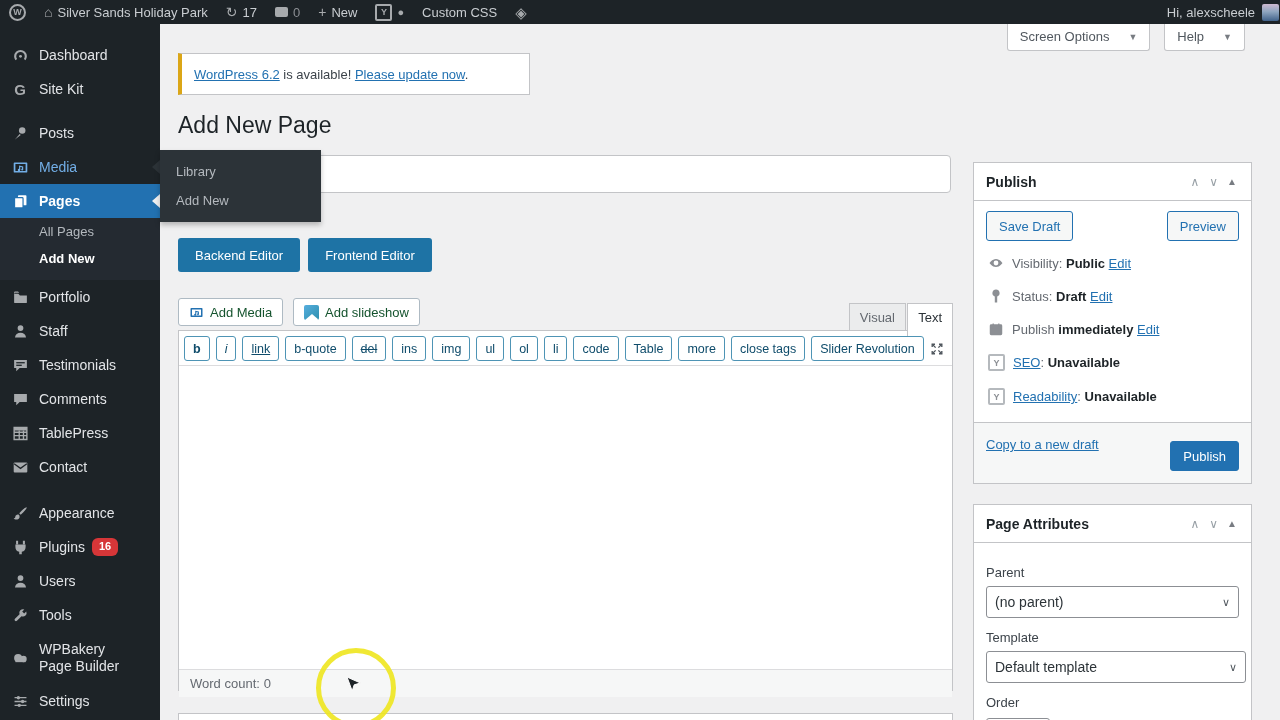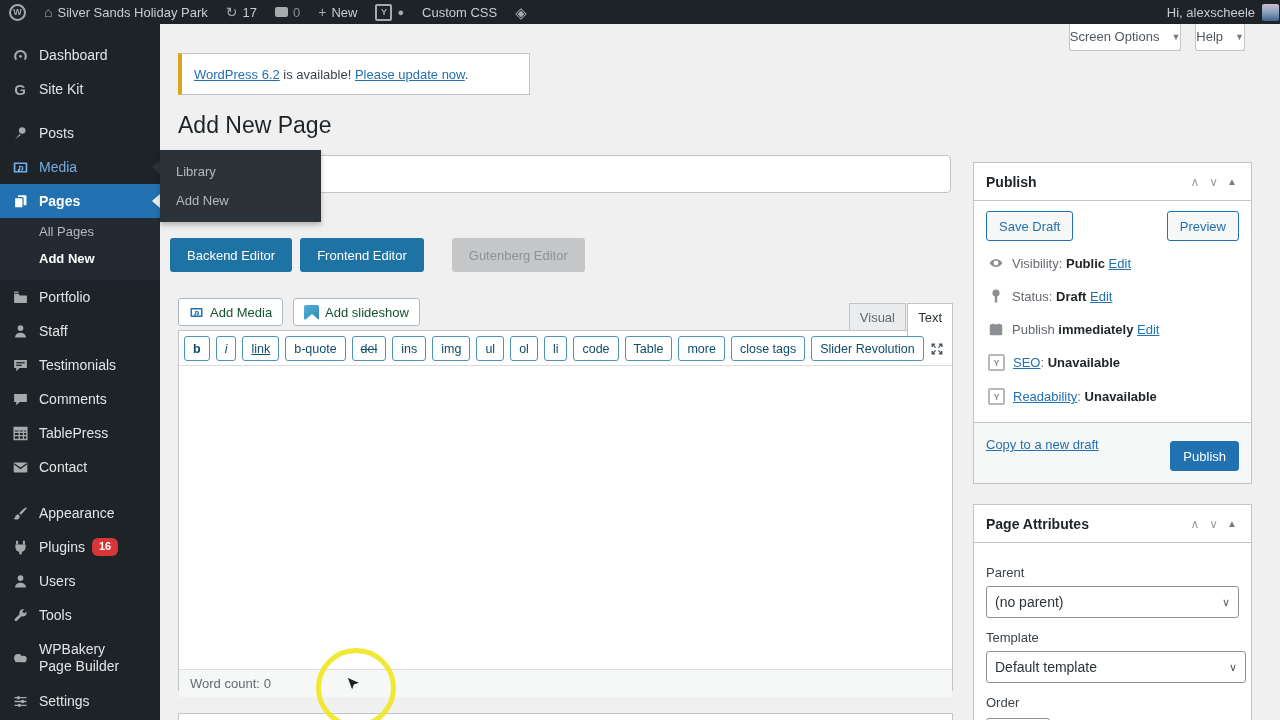--- a/index.html
+++ b/index.html
@@ -37,31 +37,31 @@
   .mi.tall{height:52px}
   .mi.tall .lbl{line-height:1.25;width:100px}
   .count-badge{margin-left:7px;background:#d63638;color:#fff;border-radius:6px;font-size:11px;font-weight:600;padding:1px 7px;line-height:1.4}
   
   #flyout{position:absolute;left:160px;top:150px;width:161px;background:#2c3338;z-index:40;
     box-shadow:0 3px 5px rgba(0,0,0,.25);padding:7px 0}
   .fly-item{padding:7px 16px;font-size:13px;color:#b4b9be;cursor:pointer}
   
   #content{position:absolute;left:160px;top:24px;right:0;bottom:0}
   #screen-meta{position:absolute;top:0;right:35px;display:flex;gap:14px;z-index:5}
-  .meta-tab{background:#fff;border:1px solid #c3c4c7;border-top:none;padding:5px 0 6px;font-size:13px;color:#50575e;
-    display:flex;align-items:center;gap:12px;cursor:pointer;border-radius:0 0 3px 3px}
+  .meta-tab{background:#fff;border:1px solid #c3c4c7;border-top:none;padding:5px 12px 6px;font-size:13px;color:#50575e;
+    display:flex;align-items:center;gap:19px;cursor:pointer;border-radius:0 0 3px 3px}
   .caret{font-size:9px;color:#787c82}
   #notice{position:absolute;left:18px;top:29px;width:335px;height:40px;background:#fff;border:1px solid #c3c4c7;
     border-left:4px solid #dba617;display:flex;align-items:center;padding-left:12px;font-size:13px;color:#3c434a}
   a.lnk{color:#2271b1;text-decoration:underline;cursor:pointer}
   #page-title{position:absolute;left:18px;top:72px;font-size:23px;font-weight:400;color:#1d2327;line-height:1.3}
   #title-input{position:absolute;left:18px;top:131px;width:773px;height:38px;border:1px solid #c3c4c7;border-radius:4px;
     background:#fff;box-sizing:border-box;padding:0 10px;font-size:16px;outline:none}
   
-  #editor-switch{position:absolute;left:10px;top:214px;display:flex}
+  #editor-switch{position:absolute;left:18px;top:214px;display:flex}
   .vc-btn{height:34px;padding:0 17px;border:none;border-radius:3px;background:#1e73a5;color:#fff;font-size:13px;
     font-family:inherit;cursor:pointer;margin-right:8px}
   .vc-btn.disabled{background:#c5c6c7;color:#8f9193;margin-left:20px;cursor:default}
   
   #media-row{position:absolute;left:18px;top:274px;width:775px;height:32px}
   .media-btn{position:absolute;top:0;height:28px;background:#fff;border:1px solid #aebac3;border-radius:3px;color:#14532d;
     font-size:13px;display:flex;align-items:center;gap:6px;padding:0 10px;cursor:pointer;box-sizing:border-box}
   .mb2{left:115px}
   .mico{color:#2271b1;display:flex}
   .slide-ico{width:15px;height:15px;border-radius:2px;background:linear-gradient(135deg,#56aede 0%,#2d8fae 100%);position:relative;overflow:hidden}
@@ -339,21 +339,20 @@
       </span>
     </div>
 
     <h1 id="page-title">Add New Page</h1>
 
     <input id="title-input" type="text" style="">
 
     <div id="editor-switch">
       <button class="vc-btn">Backend Editor</button>
       <button class="vc-btn">Frontend Editor</button>
-      <button class="vc-btn disabled">Gutenberg Editor</button>
     </div>
 
     <div id="media-row">
       <div class="media-btn">
         <span class="mico">
             <svg width="15" height="15" viewBox="0 0 20 20" fill="currentColor">
               <path d="M3 4h14a1 1 0 0 1 1 1v10a1 1 0 0 1-1 1H3a1 1 0 0 1-1-1V5a1 1 0 0 1 1-1zm1 2v8h12V6z"></path>
               <path d="M9 13V8.5l3.5.8V12" stroke="currentColor" stroke-width="1.4" fill="none"></path>
               <circle cx="8.2" cy="13" r="1.4"></circle>
               <circle cx="12" cy="12.3" r="1.2"></circle>

